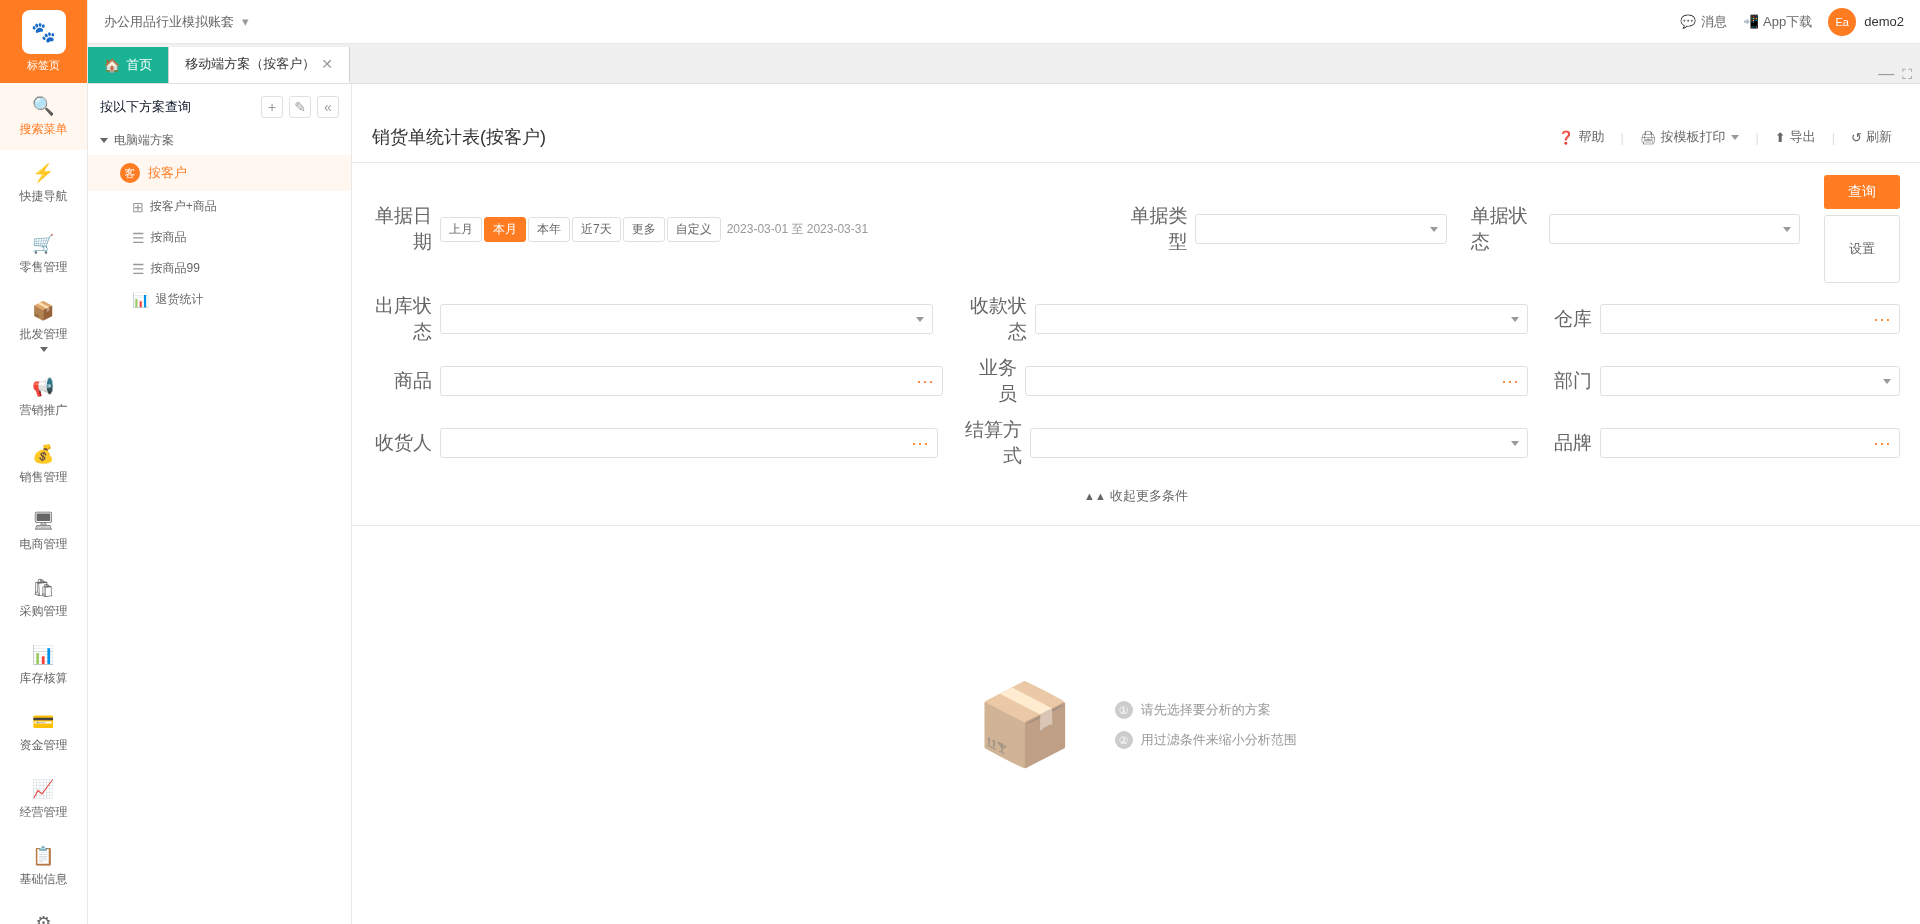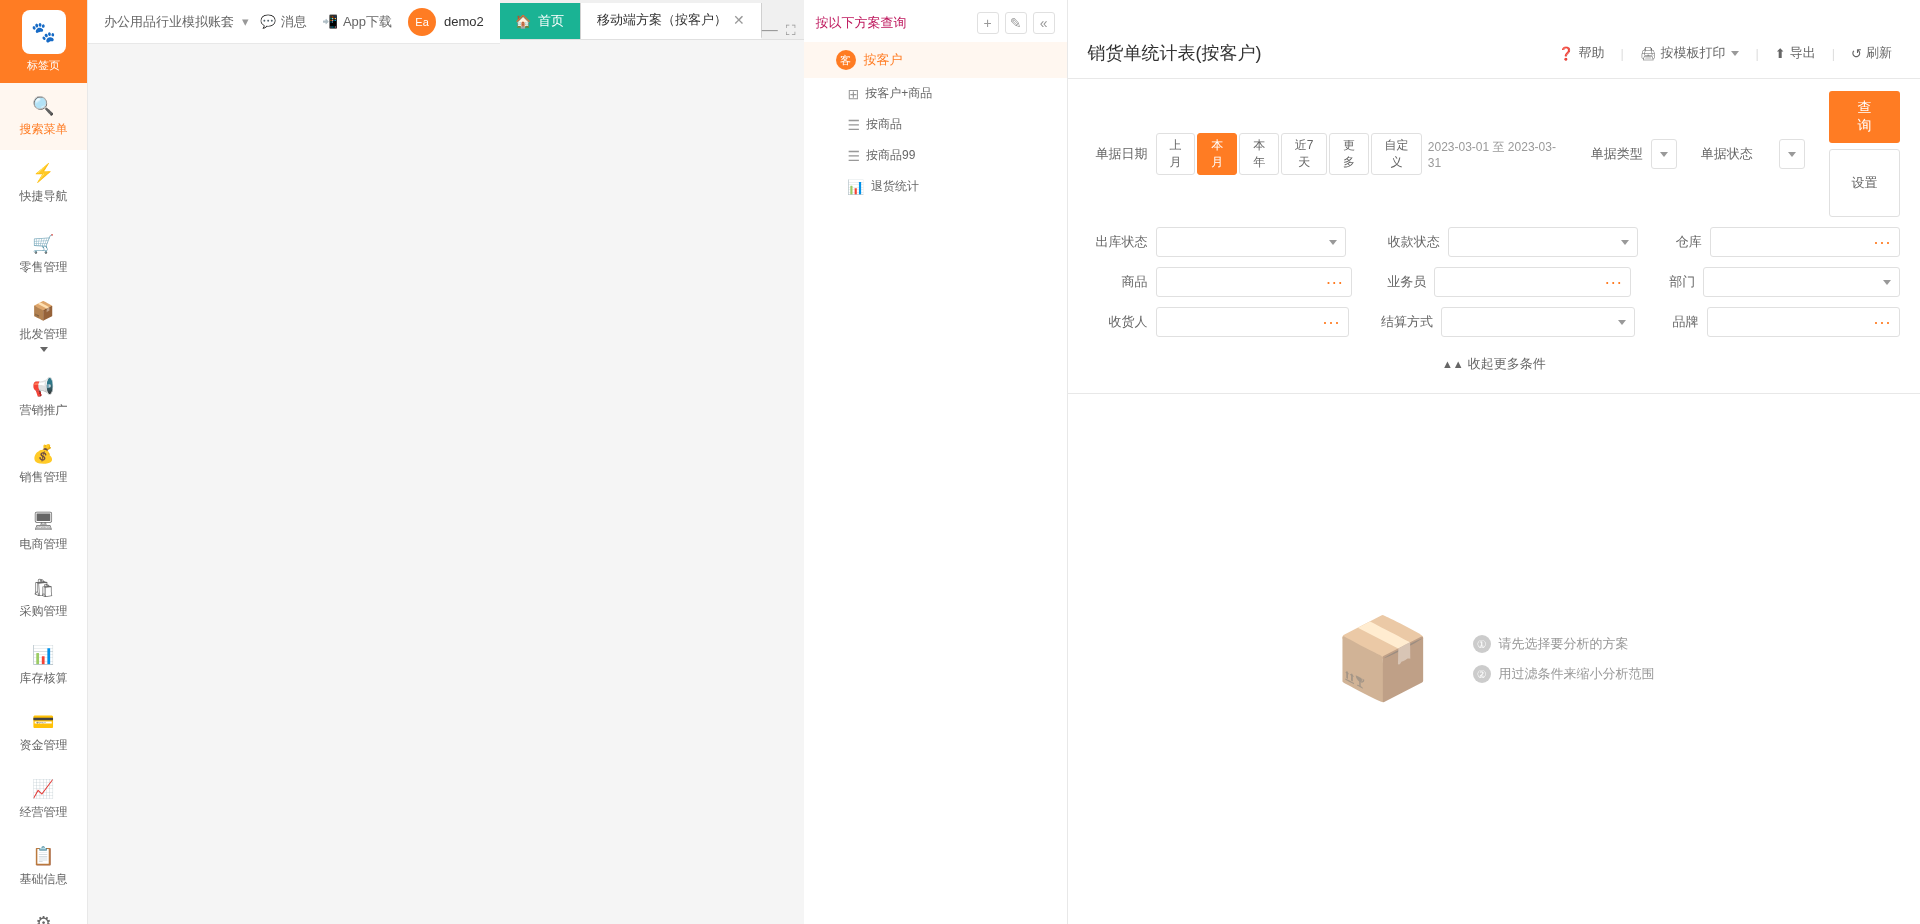--- a/index.html
+++ b/index.html
@@ -9,21 +9,21 @@
     .sidebar { width: 88px; background: #fff; border-right: 1px solid #e8e8e8; display: flex; flex-direction: column; align-items: center; padding-top: 0; flex-shrink: 0; }
     .logo-area { width: 100%; background: #ff7c23; padding: 10px 8px; display: flex; flex-direction: column; align-items: center; cursor: pointer; }
     .logo-icon { width: 44px; height: 44px; background: #fff; border-radius: 8px; display: flex; align-items: center; justify-content: center; font-size: 20px; color: #ff7c23; }
     .logo-text { color: #fff; font-size: 11px; margin-top: 4px; text-align: center; }
     .nav-item { width: 100%; padding: 12px 4px; display: flex; flex-direction: column; align-items: center; cursor: pointer; color: #666; font-size: 12px; gap: 4px; }
     .nav-icon { font-size: 18px; }
     .search-nav { background: #fff7f0; color: #ff7c23; }
     .nav-divider { width: 60%; height: 1px; background: #f0f0f0; margin: 2px auto; }
 
     
-    .main-area { flex: 1; display: flex; flex-direction: row; overflow: hidden; }
+    .main-area { flex: 1; display: flex; flex-direction: column; overflow: hidden; }
 
     
     .topbar { height: 44px; background: #fff; border-bottom: 1px solid #e8e8e8; display: flex; align-items: center; padding: 0 16px; gap: 12px; justify-content: space-between; }
     .topbar-left { display: flex; align-items: center; gap: 8px; }
     .topbar-title { font-size: 13px; color: #666; }
     .topbar-dropdown { color: #999; cursor: pointer; }
     .topbar-right { display: flex; align-items: center; gap: 16px; }
     .topbar-action { display: flex; align-items: center; gap: 4px; color: #666; cursor: pointer; font-size: 13px; }
     .user-avatar { width: 28px; height: 28px; border-radius: 50%; background: #ff7c23; display: flex; align-items: center; justify-content: center; color: #fff; font-size: 12px; overflow: hidden; }
     .user-name { color: #333; font-size: 13px; }
@@ -34,21 +34,21 @@
     .tab.active { background: #fff; color: #333; border-bottom: 2px solid #fff; }
     .tab-close { color: #999; font-size: 14px; cursor: pointer; }
     .tab-home { background: #1ab394; color: #fff; }
 
     
     .content { flex: 1; display: flex; overflow: hidden; background: #f5f5f5; }
 
     
     .scheme-panel { width: 264px; background: #fff; border-right: 1px solid #e8e8e8; flex-shrink: 0; overflow-y: auto; }
     .scheme-header { padding: 12px 12px 8px; display: flex; align-items: center; justify-content: space-between; }
-    .scheme-title { font-size: 13px; color: #be185d; font-weight: 500; }
+    .scheme-title { font-size: 13px; color: #0f172a; font-weight: 500; }
     .scheme-actions { display: flex; gap: 6px; }
     .scheme-btn { width: 22px; height: 22px; display: flex; align-items: center; justify-content: center; cursor: pointer; color: #999; font-size: 14px; border: 1px solid #e0e0e0; border-radius: 3px; }
     .scheme-group { margin: 0 0 4px 0; }
     .scheme-group-header { padding: 6px 12px; display: flex; align-items: center; gap: 6px; color: #666; font-size: 12px; cursor: pointer; }
     .scheme-item { padding: 8px 12px 8px 32px; display: flex; align-items: center; gap: 8px; cursor: pointer; color: #666; font-size: 13px; }
     .scheme-item.active { background: #fff7f0; color: #ff7c23; }
     .scheme-sub-item { padding: 7px 12px 7px 44px; display: flex; align-items: center; gap: 6px; cursor: pointer; color: #666; font-size: 12px; }
     .mobile-group { padding: 6px 12px; display: flex; align-items: center; gap: 6px; color: #666; font-size: 12px; cursor: pointer; }
 
     
@@ -57,21 +57,21 @@
     .page-title-bar { display: flex; align-items: center; justify-content: space-between; padding-bottom: 12px; margin-top: 24px; }
     .page-title { font-size: 18px; color: #333; font-weight: 500; }
     .page-actions { display: flex; gap: 8px; align-items: center; }
     .page-action-btn { display: flex; align-items: center; gap: 4px; color: #666; font-size: 13px; cursor: pointer; padding: 4px 8px; }
     .page-action-separator { color: #e0e0e0; }
 
     
     .filter-area { background: #fff; padding: 12px 20px; border-bottom: 1px solid #e8e8e8; }
     .filter-row { display: flex; align-items: center; gap: 8px; margin-bottom: 10px; }
     .filter-row:last-child { margin-bottom: 0; }
-    .filter-label { width: 60px; color: #666; font-size: 13px; text-align: right; flex-shrink: 0; }
+    .filter-label { width: 60px; color: #666; font-size: 19px; text-align: right; flex-shrink: 0; }
     .filter-date-btns { display: flex; gap: 2px; align-items: center; }
     .date-btn { padding: 3px 8px; font-size: 12px; border: 1px solid #e0e0e0; border-radius: 3px; cursor: pointer; color: #666; background: #fff; }
     .date-btn.active { background: #ff7c23; color: #fff; border-color: #ff7c23; }
     .date-range { color: #999; font-size: 12px; margin-left: 4px; }
     .filter-select { flex: 1; height: 30px; border: 1px solid #e0e0e0; border-radius: 3px; background: #fff; display: flex; align-items: center; justify-content: space-between; padding: 0 8px; cursor: pointer; color: #999; font-size: 13px; }
     .collapse-bar { display: flex; align-items: center; justify-content: center; padding: 8px; cursor: pointer; color: #666; font-size: 13px; gap: 4px; }
 
     
     .content-body { flex: 1; display: flex; flex-direction: column; align-items: center; justify-content: center; overflow: auto; background: #fff; margin: 0; }
     .empty-hint { display: flex; align-items: center; gap: 8px; color: #999; font-size: 13px; }
@@ -197,20 +197,24 @@
       <div class="scheme-header">
         <span class="scheme-title">按以下方案查询</span>
         <div class="scheme-actions">
           <div class="scheme-btn">+</div>
           <div class="scheme-btn">✎</div>
           <div class="scheme-btn">«</div>
         </div>
       </div>
 
       <div class="scheme-group">
+        <div class="scheme-group-header">
+          <span class="arrow-down"></span>
+          <span>电脑端方案</span>
+        </div>
         <div class="scheme-item active">
           <span style="width:20px;height:20px;border-radius:50%;background:#ff7c23;display:flex;align-items:center;justify-content:center;color:#fff;font-size:11px;flex-shrink:0;">客</span>
           <span>按客户</span>
         </div>
         <div class="scheme-sub-item">
           <span style="color:#999;font-size:14px;">⊞</span>
           <span>按客户+商品</span>
         </div>
         <div class="scheme-sub-item">
           <span style="color:#999;font-size:14px;">☰</span>

